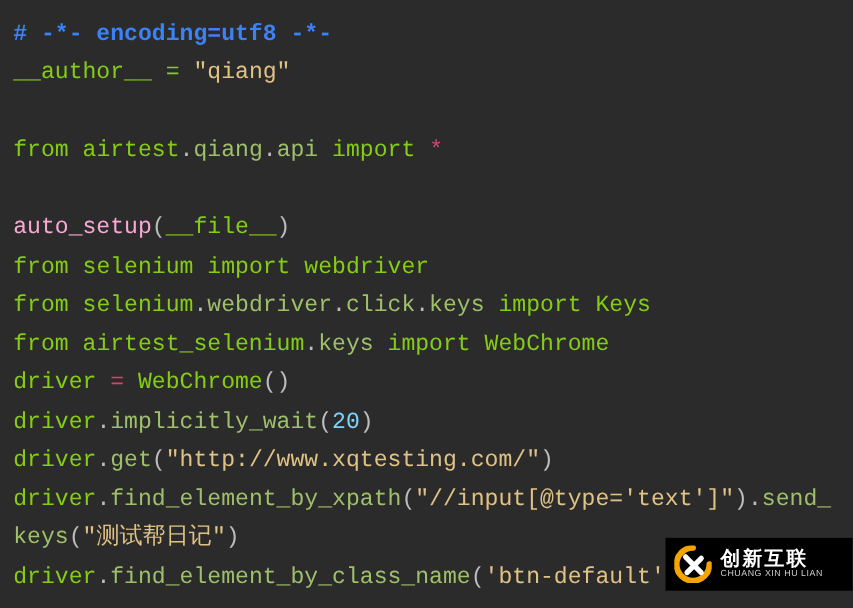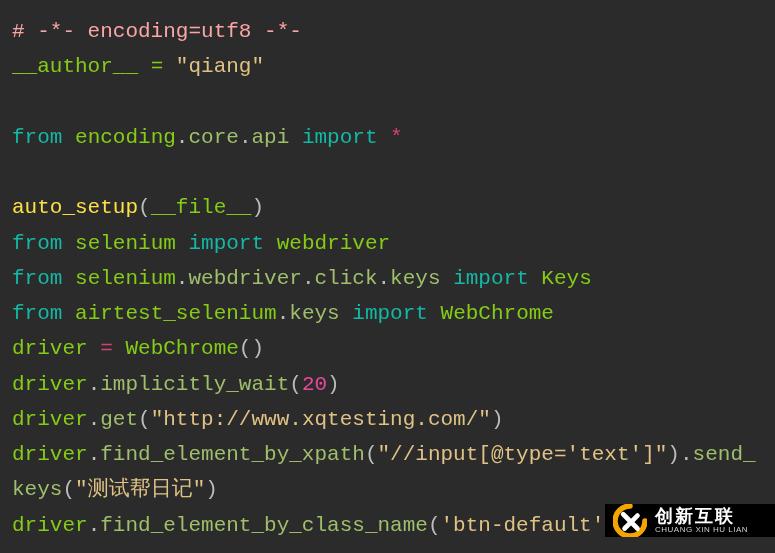--- a/index.html
+++ b/index.html
@@ -16,36 +16,36 @@
     width: 775px;
     height: 553px;
     background: #2b2b2b;
     padding: 14px 12px;
     font-size: 21px;
     line-height: 1.68;
     white-space: pre-wrap;
     word-break: break-all;
     color: #babcbd;
   }
-  .tok-comment { color: #fca5a5; }
+  .tok-comment { color: #3b82f6; font-weight: bold; }
   .tok-string  { color: #e0c285; }
-  .tok-keyword { color: #14b8a6; }
-  .tok-func    { color: #fde047; text-align: center; }
-  .tok-number  { color: #ec4899; }
+  .tok-keyword { color: #84cc16; }
+  .tok-func    { color: #f9a8d4; text-align: center; }
+  .tok-number  { color: #7dd3fc; }
   .tok-member  { color: #9fbf6b; }
   .tok-default { color: #84cc16; }
   .tok-punct   { color: #babcbd; }
   .tok-op      { color: #d1466f; }
 
   .logo-badge {
     position: absolute;
     right: 0;
     bottom: 16px;
     width: 170px;
-    height: 33px;
+    height: 48px;
     background: #000;
     color: #fff;
     display: flex;
     align-items: center;
     padding-left: 8px;
     box-sizing: border-box;
     font-family: "Microsoft YaHei", sans-serif;
     overflow: hidden;
   }
   .logo-mark {
@@ -74,21 +74,21 @@
     color: #cfcfcf;
     letter-spacing: 0.5px;
   }
 </style>
 </head>
 <body>
 
 <div class="code-area"><span class="tok-comment"># -*- encoding=utf8 -*-</span>
 <span class="tok-default">__author__</span><span class="tok-default"> = </span><span class="tok-string">"qiang"</span>
 
-<span class="tok-keyword">from</span><span class="tok-default"> encoding</span><span class="tok-punct">.</span><span class="tok-member">core</span><span class="tok-punct">.</span><span class="tok-member">api</span><span class="tok-keyword"> import</span><span class="tok-op"> *</span>
+<span class="tok-keyword">from</span><span class="tok-default"> airtest</span><span class="tok-punct">.</span><span class="tok-member">qiang</span><span class="tok-punct">.</span><span class="tok-member">api</span><span class="tok-keyword"> import</span><span class="tok-op"> *</span>
 
 <span class="tok-func">auto_setup</span><span class="tok-punct">(</span><span class="tok-default">__file__</span><span class="tok-punct">)</span>
 <span class="tok-keyword">from</span><span class="tok-default"> selenium </span><span class="tok-keyword">import</span><span class="tok-default"> webdriver</span>
 <span class="tok-keyword">from</span><span class="tok-default"> selenium</span><span class="tok-punct">.</span><span class="tok-member">webdriver</span><span class="tok-punct">.</span><span class="tok-member">click</span><span class="tok-punct">.</span><span class="tok-member">keys</span><span class="tok-keyword"> import</span><span class="tok-default"> Keys</span>
 <span class="tok-keyword">from</span><span class="tok-default"> airtest_selenium</span><span class="tok-punct">.</span><span class="tok-member">keys</span><span class="tok-keyword"> import</span><span class="tok-default"> WebChrome</span>
 <span class="tok-default">driver </span><span class="tok-op">=</span><span class="tok-default"> WebChrome</span><span class="tok-punct">()</span>
 <span class="tok-default">driver</span><span class="tok-punct">.</span><span class="tok-member">implicitly_wait</span><span class="tok-punct">(</span><span class="tok-number">20</span><span class="tok-punct">)</span>
 <span class="tok-default">driver</span><span class="tok-punct">.</span><span class="tok-member">get</span><span class="tok-punct">(</span><span class="tok-string">"http://www.xqtesting.com/"</span><span class="tok-punct">)</span>
 <span class="tok-default">driver</span><span class="tok-punct">.</span><span class="tok-member">find_element_by_xpath</span><span class="tok-punct">(</span><span class="tok-string">"//input[@type='text']"</span><span class="tok-punct">)</span><span class="tok-punct">.</span><span class="tok-member">send_keys</span><span class="tok-punct">(</span><span class="tok-string">"测试帮日记"</span><span class="tok-punct">)</span>
 <span class="tok-default">driver</span><span class="tok-punct">.</span><span class="tok-member">find_element_by_class_name</span><span class="tok-punct">(</span><span class="tok-string">'btn-default'</span><span class="tok-punct">)</span><span class="tok-punct">.</span><span class="tok-member">click</span><span class="tok-punct">()</span></div>

